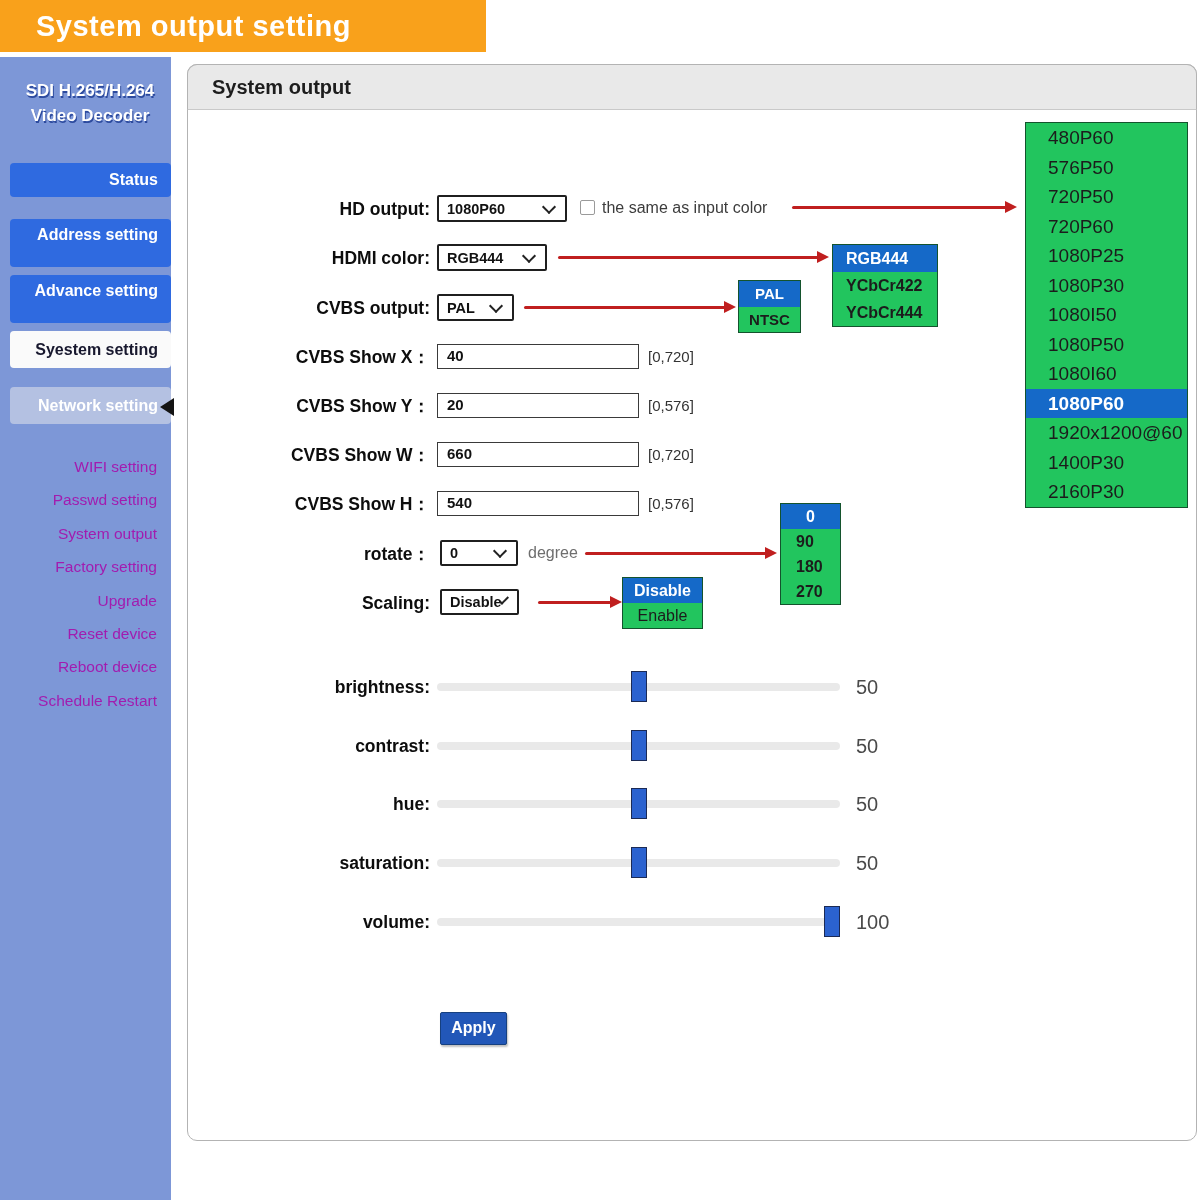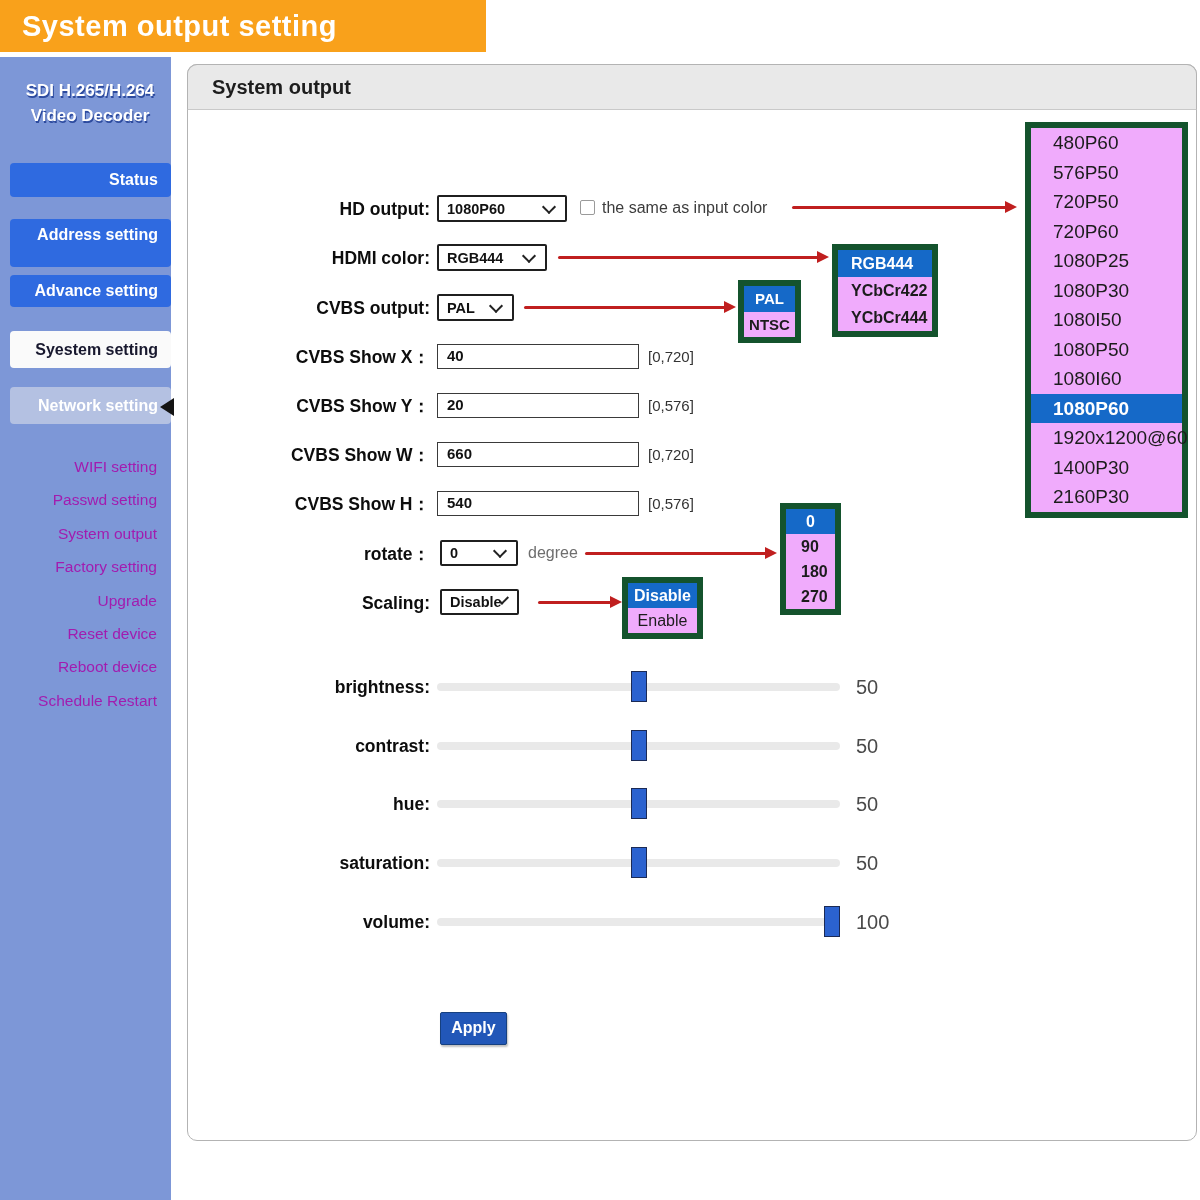--- a/index.html
+++ b/index.html
@@ -4,21 +4,21 @@
 <style>
   html,body{margin:0;padding:0;}
   body{
     width:1200px;height:1200px;position:relative;background:#ffffff;
     font-family:"Liberation Sans",sans-serif;overflow:hidden;
   }
   .abs{position:absolute;}
 
   
   .banner{left:0;top:3;width:486px;height:52px;background:#F9A11B;
-    color:#fff;font-size:29px;font-weight:bold;line-height:52px;padding-left:22px;
+    color:#fff;font-size:29px;font-weight:bold;line-height:52px;padding-left:36px;
     box-sizing:border-box;letter-spacing:.5px;}
 
   
   .sidebar{left:0;top:57px;width:171px;height:1143px;background:#7D97D7;}
   .dev-title{left:0;top:78px;width:180px;text-align:center;color:#fff;
     font-size:17px;font-weight:bold;line-height:25px;
     text-shadow:1px 2px 0 #2c4a9e;}
   .side-btn{left:10px;width:161px;border-radius:4px;color:#fff;font-weight:bold;
     font-size:16px;text-align:right;padding-right:13px;box-sizing:border-box;
     background:#2F6AE0;cursor:pointer;}
@@ -56,21 +56,21 @@
   .unit{font-size:16px;color:#6e6e6e;}
 
   
   .arrow{height:12px;}
   .arrow .shaft{position:absolute;left:0;right:10px;top:4.5px;height:3px;background:#C01F1F;border-radius:2px;}
   .arrow .head{position:absolute;right:0;top:0;width:0;height:0;
     border-top:6px solid transparent;border-bottom:6px solid transparent;
     border-left:12px solid #C01F1F;}
 
   
-  .popup{background:#f0abfc;border:6px solid #14532d;box-sizing:border-box;}
+  .popup{background:#22c55e;border:1px solid #14532d;box-sizing:border-box;}
   .popup li{list-style:none;color:#1c1c1c;}
   .popup ul{margin:0;padding:0;}
   .popup li.sel{background:#1569C8;color:#fff;font-weight:bold;}
   .res-pop li{height:29.5px;line-height:29.5px;font-size:19px;padding-left:22px;cursor:pointer;}
   .hdmi-pop li{height:27px;line-height:27px;font-size:16px;font-weight:bold;padding-left:13px;cursor:pointer;}
   .cvbs-pop li{height:25.5px;line-height:25.5px;font-size:15px;font-weight:bold;text-align:center;cursor:pointer;}
   .rot-pop li{height:25px;line-height:25px;font-size:16px;font-weight:bold;padding-left:15px;cursor:pointer;}
   .rot-pop li.sel{text-align:center;padding-left:0;}
   .scale-pop li{height:25px;line-height:25px;font-size:16px;text-align:center;cursor:pointer;}
 
@@ -92,21 +92,21 @@
 <div class="abs banner">System output setting</div>
 
 <div class="abs sidebar"></div>
 <div class="abs dev-title">
   <div>SDI H.265/H.264</div>
   <div>Video Decoder</div>
 </div>
 
 <div class="abs side-btn" style="top:163px;height:34px;line-height:34px;">Status</div>
 <div class="abs side-btn" style="top:219px;height:48px;line-height:32px;">Address setting</div>
-<div class="abs side-btn" style="top:275px;height:32px;line-height:32px;">Advance setting</div>
+<div class="abs side-btn" style="top:275px;height:48px;line-height:32px;">Advance setting</div>
 <div class="abs side-btn active" style="top:331px;height:37px;line-height:37px;">Syestem setting</div>
 <div class="abs side-btn hover" style="top:387px;height:37px;line-height:37px;">Network setting</div>
 <div class="abs cursor-tri"></div>
 
 <div class="abs side-links">
   <div class="side-link">WIFI setting</div>
   <div class="side-link">Passwd setting</div>
   <div class="side-link">System output</div>
   <div class="side-link">Factory setting</div>
   <div class="side-link">Upgrade</div>

